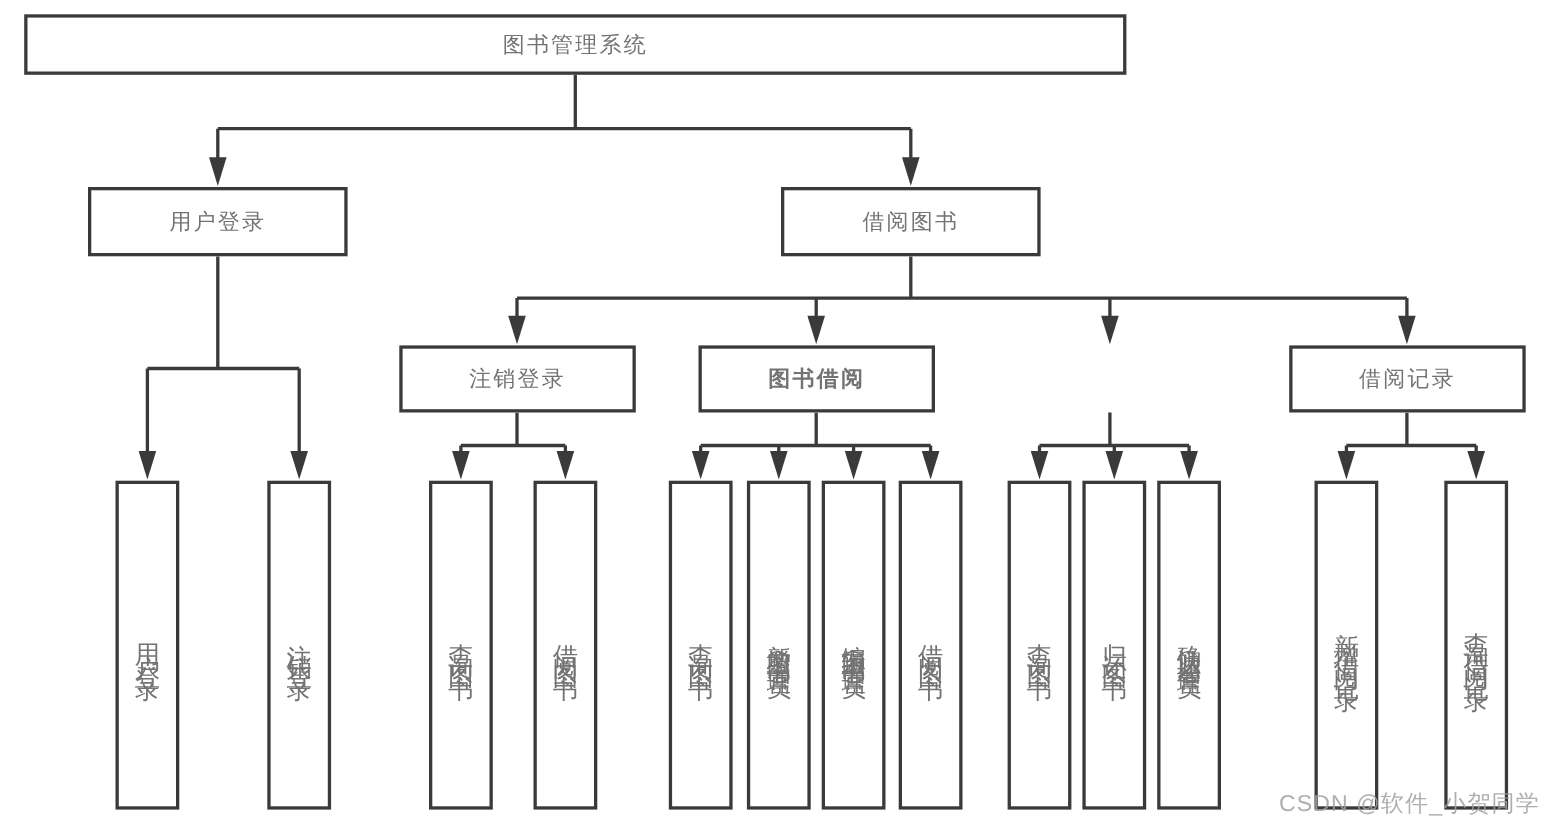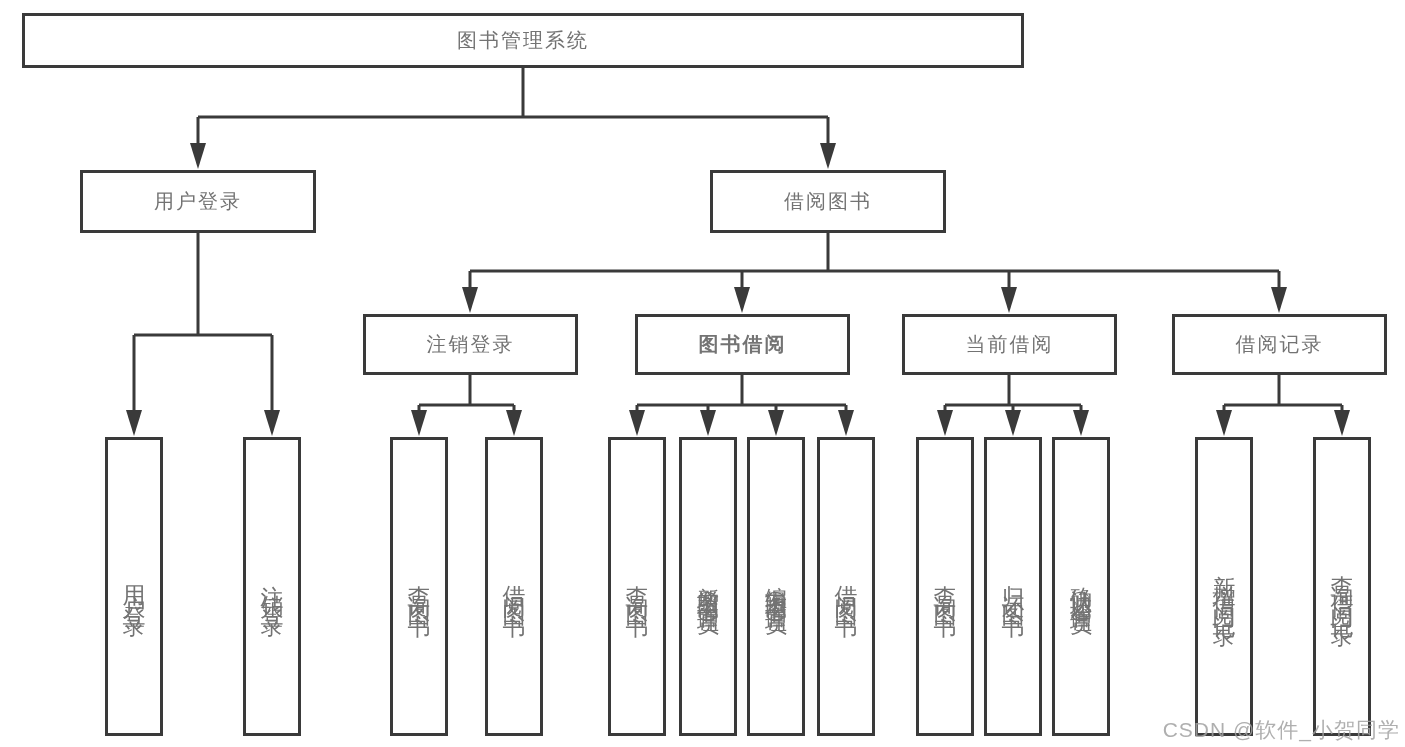--- a/index.html
+++ b/index.html
@@ -74,23 +74,20 @@
   <div class="box lvl1-box" style="left:710px;">
     <span class="h-label">借阅图书</span>
   </div>
 
   <div class="box lvl2-box" style="left:363px;">
     <span class="h-label">注销登录</span>
   </div>
   <div class="box lvl2-box" style="left:635px;font-weight:bold;">
     <span class="h-label">图书借阅</span>
   </div>
-  <div class="box lvl2-box" style="left:902px;">
-    <span class="h-label">当前借阅</span>
-  </div>
   <div class="box lvl2-box" style="left:1172px;">
     <span class="h-label">借阅记录</span>
   </div>
 
   <div class="box leaf" style="left:105px;">
     <span class="vtext">用户登录</span>
   </div>
   <div class="box leaf" style="left:243px;">
     <span class="vtext">注销登录</span>
   </div>

